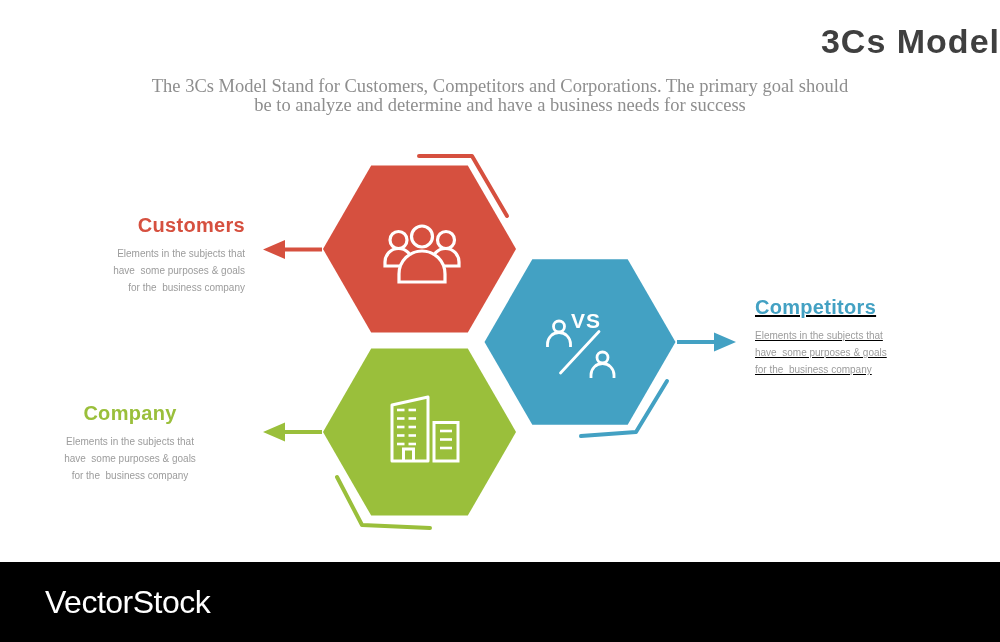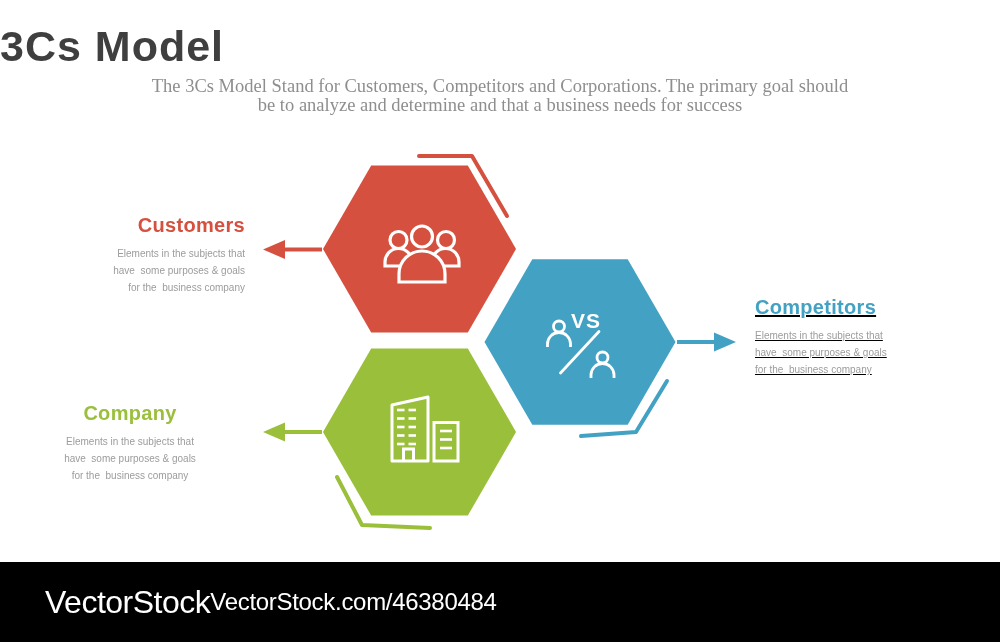--- a/index.html
+++ b/index.html
@@ -1,22 +1,22 @@
 <!DOCTYPE html>
 <html style="--customers: #d6503f; --competitors: #43a1c3; --company: #9abf3b; --title_text: #3f3f3f; --subtitle_text: #8e8e8e; --description_text: #9c9c9c; --icon_stroke: #ffffff; --footer_bg: #000000; --footer_text: #ffffff;"><head>
 <meta charset="utf-8">
 <style>
   html,body{margin:0;padding:0;background:#fff;}
   .stage{
     position:relative;width:1000px;height:642px;overflow:hidden;background:#fff;
     font-family:"Liberation Sans",sans-serif;
   }
   .title{
-    position:absolute;top:22px;left:0;right:0;text-align:left;
-    font-size:43px;font-weight:800;letter-spacing:1px;color:var(--title_text);
+    position:absolute;top:22px;left:0;right:0;text-align:right;
+    font-size:34px;font-weight:800;letter-spacing:1px;color:var(--title_text);
   }
   .subtitle{
     position:absolute;top:77px;left:0;right:0;text-align:center;
     font-size:18.5px;line-height:19px;color:var(--subtitle_text);font-family:Liberation Serif, serif;
   }
   .diagram-svg{position:absolute;left:0;top:0;}
   .label-block{position:absolute;width:230px;}
   .label-block.align-right{text-align:right;margin-top:12px;}
   .label-block.align-left{text-align:left;}
   .section-label{font-size:20px;font-weight:800;letter-spacing:.3px;margin:0 0 8px 0;}
@@ -35,21 +35,21 @@
 </style>
 </head>
 <body>
 
 <div class="stage">
 
   <div class="title">3Cs Model</div>
 
   <div class="subtitle">
     <div>The 3Cs Model Stand for Customers, Competitors and Corporations. The primary goal should</div>
-    <div>be to analyze and determine and that a business needs for success</div>
+    <div>be to analyze and determine and have a business needs for success</div>
   </div>
 
   <svg class="diagram-svg" width="1000" height="562" viewBox="0 0 1000 562">
 
     <polyline points="419,156 472,156 507,216" fill="none" stroke="var(--customers)" stroke-width="4" stroke-linecap="round" stroke-linejoin="round"></polyline>
     <polyline points="667,381 636,432 581,436" fill="none" stroke="var(--competitors)" stroke-width="4" stroke-linecap="round" stroke-linejoin="round"></polyline>
     <polyline points="337,477 362,525 430,528" fill="none" stroke="var(--company)" stroke-width="4" stroke-linecap="round" stroke-linejoin="round"></polyline>
 
     <g>
       <line x1="322" y1="249.5" x2="284" y2="249.5" stroke="var(--customers)" stroke-width="4"></line>
@@ -132,16 +132,15 @@
     <div class="section-label company">Company</div>
     <div class="section-desc">
       <span>Elements in the subjects that</span>
       <span>have  some purposes &amp; goals</span>
       <span>for the  business company</span>
     </div>
   </div>
 
   <div class="footer">
     <div class="footer-brand">VectorStock</div>
-    <div class="footer-credit">VectorStock.com/46380484</div>
   </div>
 
 </div>
 
 </body></html>

